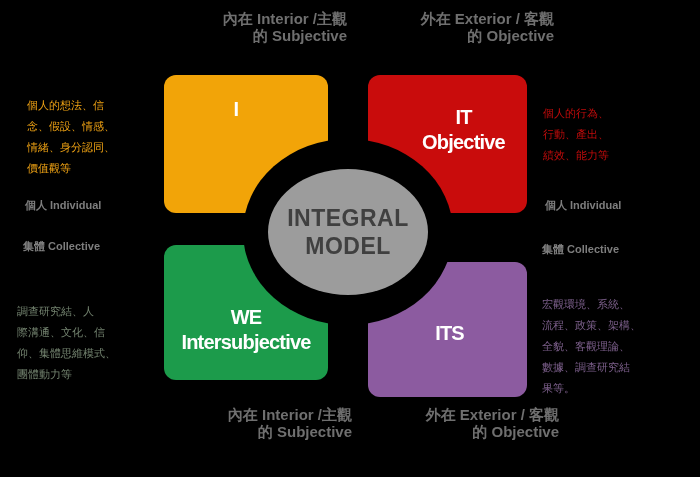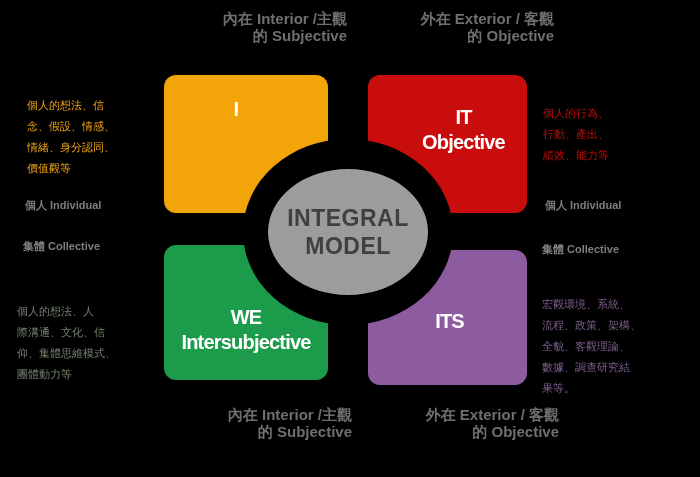--- a/index.html
+++ b/index.html
@@ -14,21 +14,21 @@
   }
   #axis-tl{left:127px;top:10px;}
   #axis-tr{left:334px;top:10px;}
   #axis-bl{left:132px;top:406px;}
   #axis-br{left:339px;top:406px;}
   
   .quad{position:absolute;border-radius:12px;}
   #q-ul{left:164px;top:75px;width:164px;height:138px;}
   #q-ur{left:368px;top:75px;width:159px;height:138px;}
   #q-ll{left:164px;top:245px;width:164px;height:135px;}
-  #q-lr{left:368px;top:250px;width:159px;height:135px;}
+  #q-lr{left:368px;top:262px;width:159px;height:135px;}
   .quad-title{
     position:absolute;left:0;right:0;text-align:center;color:#fff;
     font-weight:bold;font-size:20px;line-height:25px;letter-spacing:-0.8px;
     white-space:nowrap;
   }
   #q-ul .quad-title{top:22px;transform:translateX(-10px);}
   #q-ur .quad-title{top:30px;transform:translateX(16px);}
   #q-ll .quad-title{top:60px;}
   #q-lr .quad-title{top:59px;transform:translateX(2px);}
   
@@ -104,21 +104,21 @@
     </div>
   </div>
 
   <div class="note" id="note-ul" style="color: rgb(239, 162, 19);">個人的想法、信
 念、假設、情感、
 情緒、身分認同、
 價值觀等</div>
   <div class="note" id="note-ur" style="color: rgb(192, 11, 11);">個人的行為、
 行動、產出、
 績效、能力等</div>
-  <div class="note" id="note-ll" style="color: rgb(115, 131, 111);">個人的想法、人
+  <div class="note" id="note-ll" style="color: rgb(115, 131, 111);">調查研究結、人
 際溝通、文化、信
 仰、集體思維模式、
 團體動力等</div>
   <div class="note" id="note-lr" style="color: rgb(124, 95, 139);">宏觀環境、系統、
 流程、政策、架構、
 全貌、客觀理論、
 數據、調查研究結
 果等。</div>
 
   <div class="side-label" id="sl-li" style="color: rgb(126, 126, 126);">個人 Individual</div>

